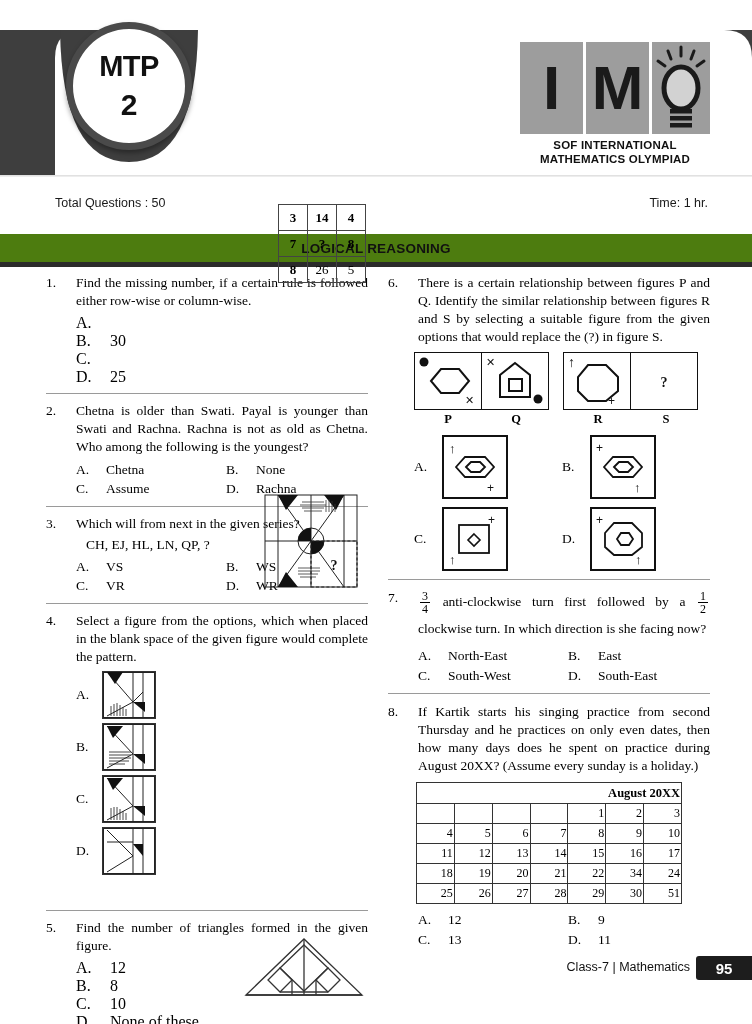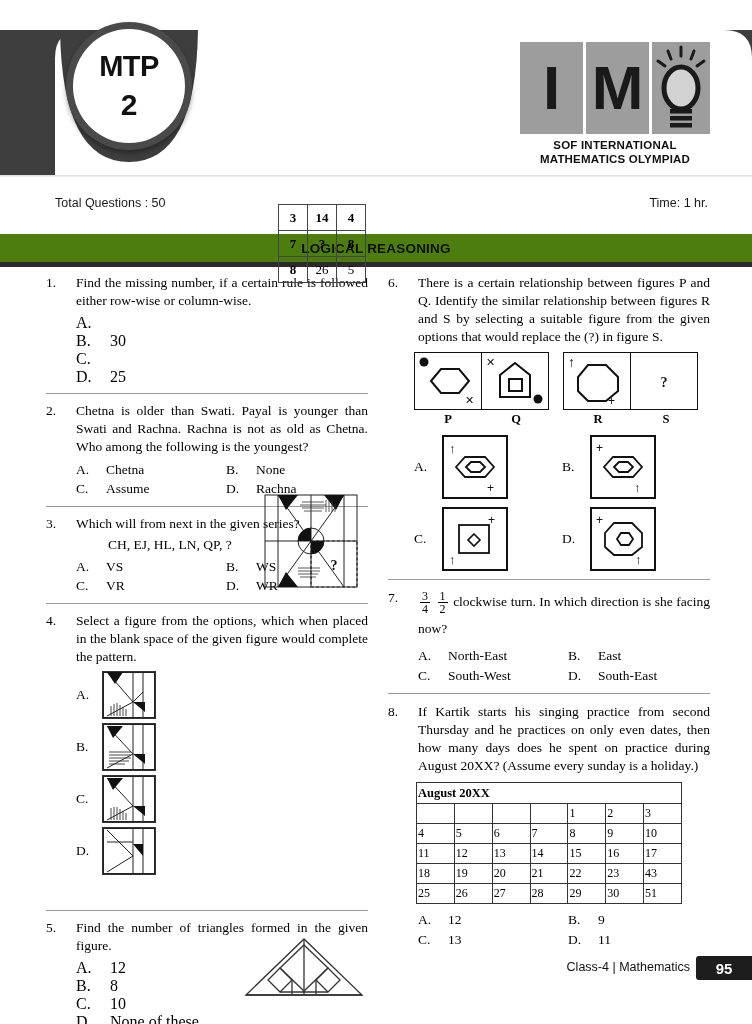--- a/index.html
+++ b/index.html
@@ -109,21 +109,21 @@
     position:absolute;right:2px;top:-70px;border-collapse:collapse;
     font-family:"Liberation Serif", serif;
   }
   .grid3 td{
     border:1px solid #444;width:26px;height:23px;text-align:center;
     font-size:13px;font-weight:bold;
   }
   .grid3 td.light{font-weight:normal;}
 
   
-  .series{margin:4px 0 2px 62px;font-size:13.5px;}
+  .series{margin:4px 0 2px 40px;font-size:13.5px;}
 
   
   .fig-col{position:relative;margin-left:30px;margin-top:4px;}
   .fig-row{display:flex;align-items:center;height:50px;margin-bottom:2px;}
   .fig-row .lt{width:26px;font-size:13.5px;}
   .figbox{width:52px;height:46px;border:1.2px solid #333;background:#fff;}
   .q4-main{position:absolute;right:6px;top:-118px;width:98px;height:100px;}
 
   
   .q5-fig{position:absolute;right:4px;top:18px;width:120px;height:62px;}
@@ -143,21 +143,21 @@
   .q6-opt .lt{width:28px;font-size:13.5px;}
   .optbox{width:62px;height:60px;border:2px solid #111;position:relative;background:#fff;}
 
   
   .frac{display:inline-block;vertical-align:middle;text-align:center;font-size:12px;line-height:1.05;margin:0 2px;}
   .frac .n{display:block;border-bottom:1px solid #000;padding:0 2px;}
   .frac .d{display:block;padding:0 2px;}
 
   
   .cal{margin:7px auto 0 auto;border-collapse:collapse;width:266px;}
-  .cal th,.cal td{border:1px solid #333;text-align:left;font-size:12px;height:17px;font-family:"Liberation Serif", serif;}
+  .cal th,.cal td{border:1px solid #333;text-align:right;font-size:12px;height:17px;font-family:"Liberation Serif", serif;}
   .cal .title{font-weight:bold;font-size:12.5px;height:18px;}
   .cal td{font-weight:normal;}
 
   
   .footer{
     position:absolute;right:0;bottom:44px;width:752px;height:22px;
   }
   .footer-text{
     position:absolute;right:62px;top:2px;font-family:"Liberation Sans", sans-serif;
     font-size:12.5px;color:#111;
@@ -612,20 +612,21 @@
       </div>
     </div>
 
     <hr class="hr-wide">
 
     <div class="q">
       <div class="q-head">
         <div class="q-num">7.</div>
         <div class="q-body" style="line-height:1.95;">
           <span class="frac"><span class="n">3</span><span class="d">4</span></span>
+          <span>anti-clockwise turn first followed by a</span>
           <span class="frac"><span class="n">1</span><span class="d">2</span></span>
           <span>clockwise turn. In which direction is she facing now?</span>
         </div>
       </div>
       <div class="opts opts-2col">
         <div class="opt-row">
           <div class="opt">
             <div class="lt">A.</div>
             <div class="tx">North-East</div>
           </div>
@@ -686,22 +687,22 @@
           <td>15</td>
           <td>16</td>
           <td>17</td>
         </tr>
         <tr>
           <td>18</td>
           <td>19</td>
           <td>20</td>
           <td>21</td>
           <td>22</td>
-          <td>23</td>
-          <td>43</td>
+          <td>34</td>
+          <td>24</td>
         </tr>
         <tr>
           <td>25</td>
           <td>26</td>
           <td>27</td>
           <td>28</td>
           <td>29</td>
           <td>30</td>
           <td>51</td>
         </tr>
@@ -728,17 +729,17 @@
             <div class="lt">D.</div>
             <div class="tx">11</div>
           </div>
         </div>
       </div>
     </div>
 
   </div>
 
   <div class="footer">
-    <div class="footer-text">Class-4 | Mathematics</div>
+    <div class="footer-text">Class-7 | Mathematics</div>
     <div class="footer-page">95</div>
   </div>
 
 </div>
 
 </body></html>

